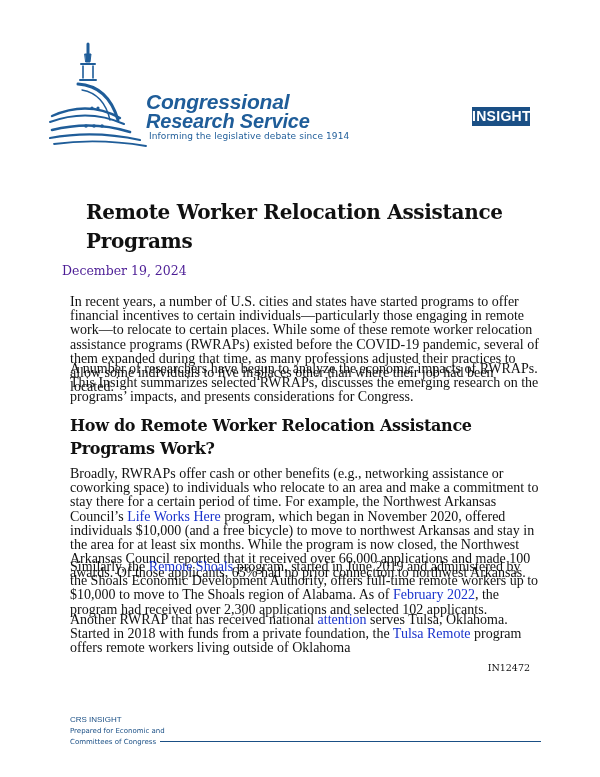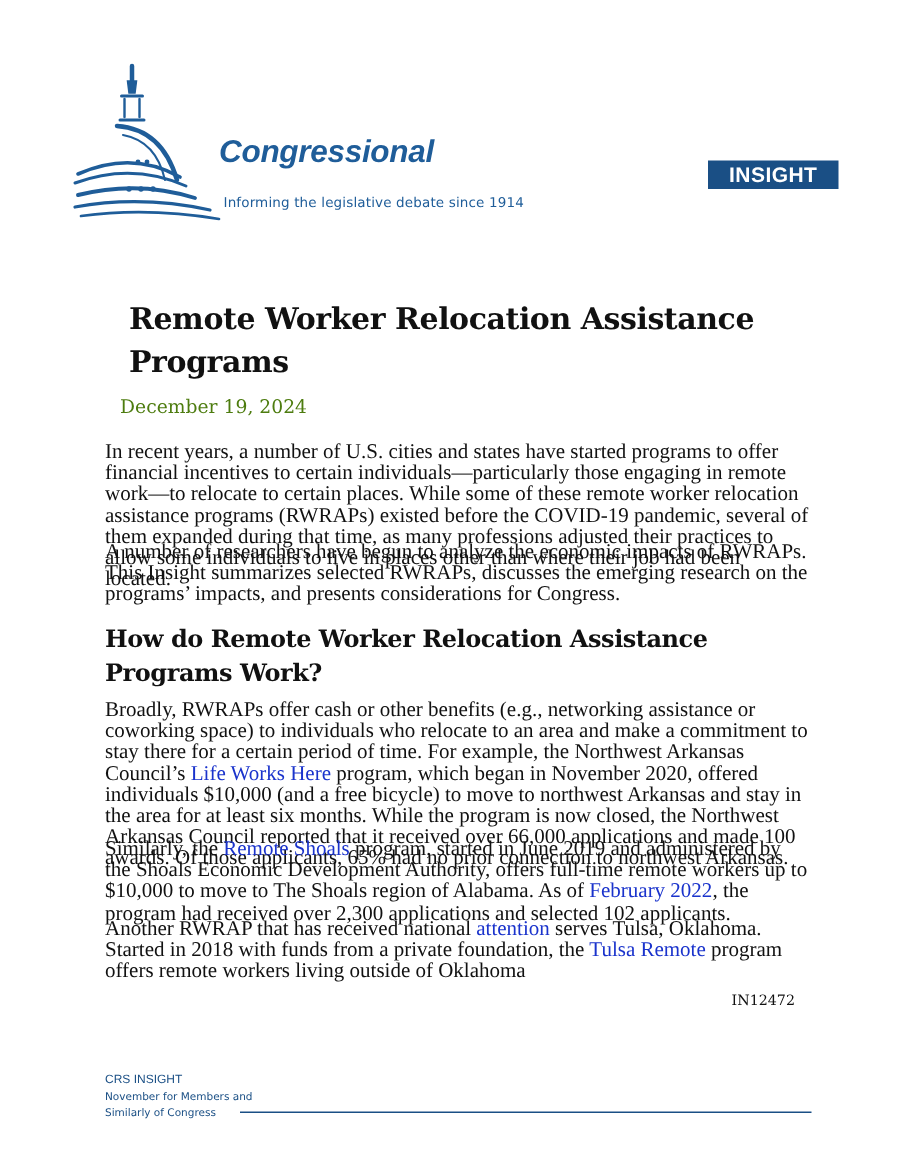--- a/index.html
+++ b/index.html
@@ -4,24 +4,24 @@
 <style>
   html, body { margin: 0; padding: 0; background: #ffffff; }
   body { width: 600px; height: 777px; position: relative; overflow: hidden; font-family: "Liberation Serif", serif; color: #111; }
 
   .logo { position: absolute; left: 48px; top: 40px; width: 300px; height: 110px; }
   .logo svg { position: absolute; left: 0; top: 0; }
   .logo-word1 { position: absolute; left: 98px; top: 52px; font-family: "Liberation Sans", sans-serif; font-weight: bold; font-style: italic; font-size: 21px; color: #1f5d99; letter-spacing: -0.2px; line-height: 20px; }
   .logo-word2 { position: absolute; left: 98px; top: 71px; font-family: "Liberation Sans", sans-serif; font-weight: bold; font-style: italic; font-size: 20px; color: #1f5d99; letter-spacing: -0.2px; line-height: 20px; }
   .logo-tagline { position: absolute; left: 101px; top: 91px; font-family: "DejaVu Sans", sans-serif; font-size: 9px; color: #1f5d99; line-height: 10px; letter-spacing: 0.1px; white-space: nowrap; text-align: right; }
 
-  .insight-badge { position: absolute; left: 472px; top: 107px; width: 87px; height: 19px; background: #1a4f85; color: #fff; font-family: "Liberation Sans", sans-serif; font-weight: bold; font-size: 14px; line-height: 19px; text-align: center; letter-spacing: 0.3px; }
+  .insight-badge { position: absolute; left: 472px; top: 107px; width: 58px; height: 19px; background: #1a4f85; color: #fff; font-family: "Liberation Sans", sans-serif; font-weight: bold; font-size: 14px; line-height: 19px; text-align: center; letter-spacing: 0.3px; }
 
   .title { position: absolute; left: 70px; top: 182px; width: 440px; font-family: "DejaVu Serif", serif; font-weight: bold; font-size: 20px; line-height: 29px; color: #111; letter-spacing: -0.3px; }
-  .date { position: absolute; left: 80px; top: 263px; font-family: "DejaVu Serif", serif; font-size: 12.5px; color: #4d7c0f; }
+  .date { position: absolute; left: 62px; top: 263px; font-family: "DejaVu Serif", serif; font-size: 12.5px; color: #4c1d95; }
 
   .body-text { position: absolute; left: 70px; width: 470px; font-family: "Liberation Serif", serif; font-size: 14px; line-height: 14.2px; color: #111; margin: 0; }
   .body-text a { color: #1a33cc; text-decoration: none; }
 
   .p1 { top: 295px; }
   .p2 { top: 362px; }
   .h2 { position: absolute; left: 70px; top: 414px; width: 470px; font-family: "DejaVu Serif", serif; font-weight: bold; font-size: 16px; line-height: 23px; color: #111; letter-spacing: -0.3px; }
   .p3 { top: 467px; }
   .p4 { top: 560px; }
   .p5 { top: 613px; }
@@ -58,20 +58,21 @@
     </g>
     <g fill="#1f5d99">
       <circle cx="44" cy="68" r="1.6"></circle>
         <circle cx="50" cy="68" r="1.6"></circle>
       <circle cx="38" cy="86" r="1.8"></circle>
         <circle cx="46" cy="86" r="1.8"></circle>
         <circle cx="54" cy="86" r="1.8"></circle>
     </g>
   </svg>
   <div class="logo-word1">Congressional</div>
+  <div class="logo-word2">Research Service</div>
   <div class="logo-tagline">Informing the legislative debate since 1914</div>
 </div>
 
 <div class="insight-badge">INSIGHT</div>
 
 <h1 class="title" style="margin:16px;">Remote Worker Relocation Assistance Programs</h1>
 <div class="date">December 19, 2024</div>
 
 <p class="body-text p1">In recent years, a number of U.S. cities and states have started programs to offer financial incentives to certain individuals—particularly those engaging in remote work—to relocate to certain places. While some of these remote worker relocation assistance programs (RWRAPs) existed before the COVID-19 pandemic, several of them expanded during that time, as many professions adjusted their practices to allow some individuals to live in places other than where their job had been located.</p>
 <p class="body-text p2">A number of researchers have begun to analyze the economic impacts of RWRAPs. This Insight summarizes selected RWRAPs, discusses the emerging research on the programs’ impacts, and presents considerations for Congress.</p>
@@ -83,16 +84,16 @@
 <p class="body-text p4"><span>Similarly, the </span><a>Remote Shoals</a><span> program, started in June 2019 and administered by the Shoals Economic Development Authority, offers full-time remote workers up to $10,000 to move to The Shoals region of Alabama. As of </span><a>February 2022</a><span>, the program had received over 2,300 applications and selected 102 applicants.</span></p>
 
 <p class="body-text p5"><span>Another RWRAP that has received national </span><a>attention</a><span> serves Tulsa, Oklahoma. Started in 2018 with funds from a private foundation, the </span><a>Tulsa Remote</a><span> program offers remote workers living outside of Oklahoma</span></p>
 
 <div class="footer-right">
   <div>IN12472</div>
 </div>
 
 <div class="crs-insight">CRS INSIGHT</div>
 <div class="prepared">
-  <div>November for Members and</div>
-  <div>Similarly of Congress</div>
+  <div>Prepared for Economic and</div>
+  <div>Committees of Congress</div>
 </div>
 <div class="footer-rule"></div>
 
 </body></html>

